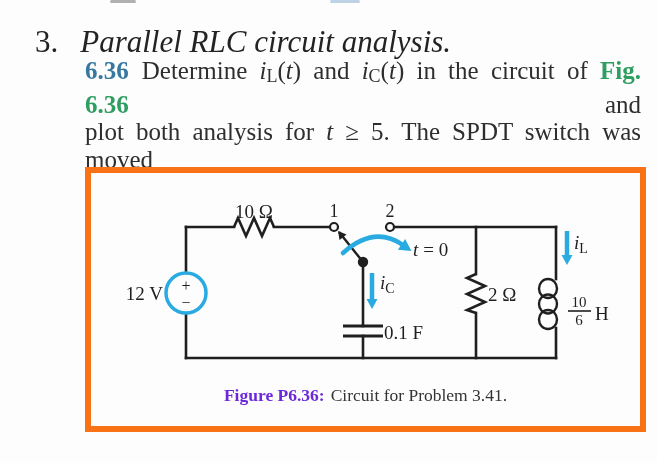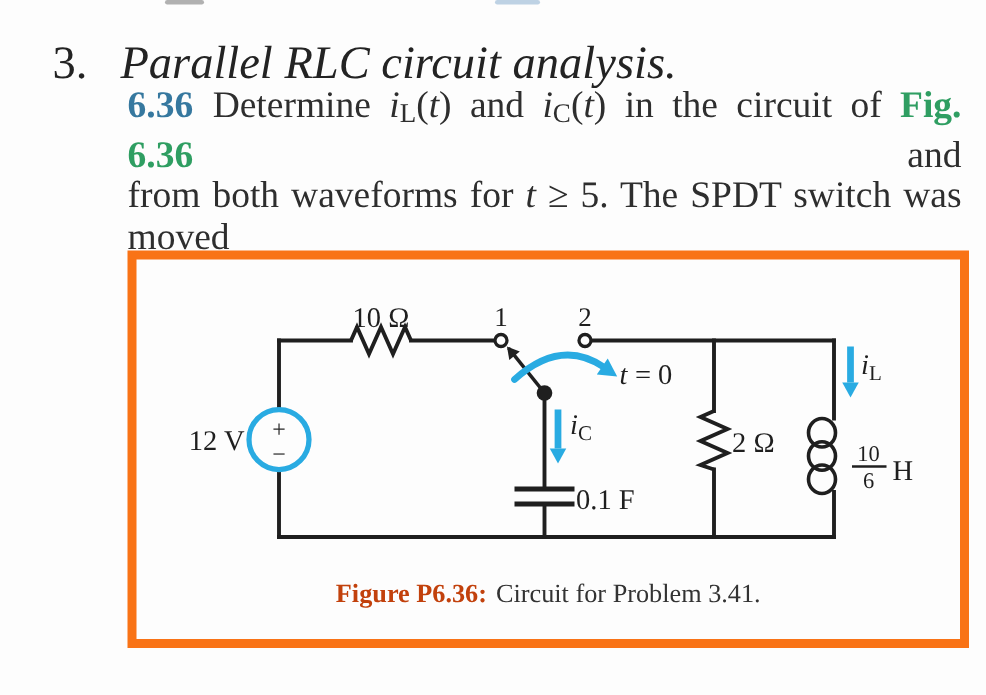--- a/index.html
+++ b/index.html
@@ -28,37 +28,37 @@
 
   .figure-box{
     position:absolute;left:85px;top:167px;width:549px;height:253px;
     border:6px solid #f97316;background:#fdfdfd;
   }
   .circuit-svg{position:absolute;left:0;top:0;}
   .caption{
     position:absolute;left:0;top:212px;width:100%;text-align:center;
     font-size:17.5px;color:#333;white-space:nowrap;
   }
-  .caption .cap-label{color:#c2410c;font-weight:700;margin-right:6px;}
+  .caption .cap-label{color:#6d28d9;font-weight:700;margin-right:6px;}
 
   svg text{font-family:"Liberation Serif","DejaVu Serif",serif;fill:#1f1f1f;}
 </style>
 </head>
 <body>
 
 <div class="artifact a1"></div>
 <div class="artifact a2"></div>
 
 <div class="heading">
   <span class="hnum">3.</span><span class="htitle">Parallel RLC circuit analysis.</span>
 </div>
 
 <div class="statement">
   <div class="stline just"><span class="seg-pnum">6.36</span><span>Determine </span><span class="seg-mi">i</span><span class="seg-msub">L</span><span>(</span><span class="seg-mi">t</span><span>) and </span><span class="seg-mi">i</span><span class="seg-msub">C</span><span>(</span><span class="seg-mi">t</span><span>) in the circuit of </span><span class="seg-figref">Fig. 6.36</span><span> and</span></div>
-  <div class="stline just"><span>from both waveforms for </span><span class="seg-mi">t</span><span> ≥ 5. The SPDT switch was moved</span></div>
+  <div class="stline just"><span>plot both analysis for </span><span class="seg-mi">t</span><span> ≥ 5. The SPDT switch was moved</span></div>
 </div>
 
 <div class="figure-box">
   <svg class="circuit-svg" width="549" height="253" viewBox="0 0 549 253">
 
     <g stroke="#1f1f1f" stroke-width="2.6" fill="none" stroke-linecap="square">
       <path d="M95,54 H143"></path>
       <path d="M183,54 H239"></path>
       <path d="M303,54 H465"></path>
       <path d="M95,54 V100"></path>

